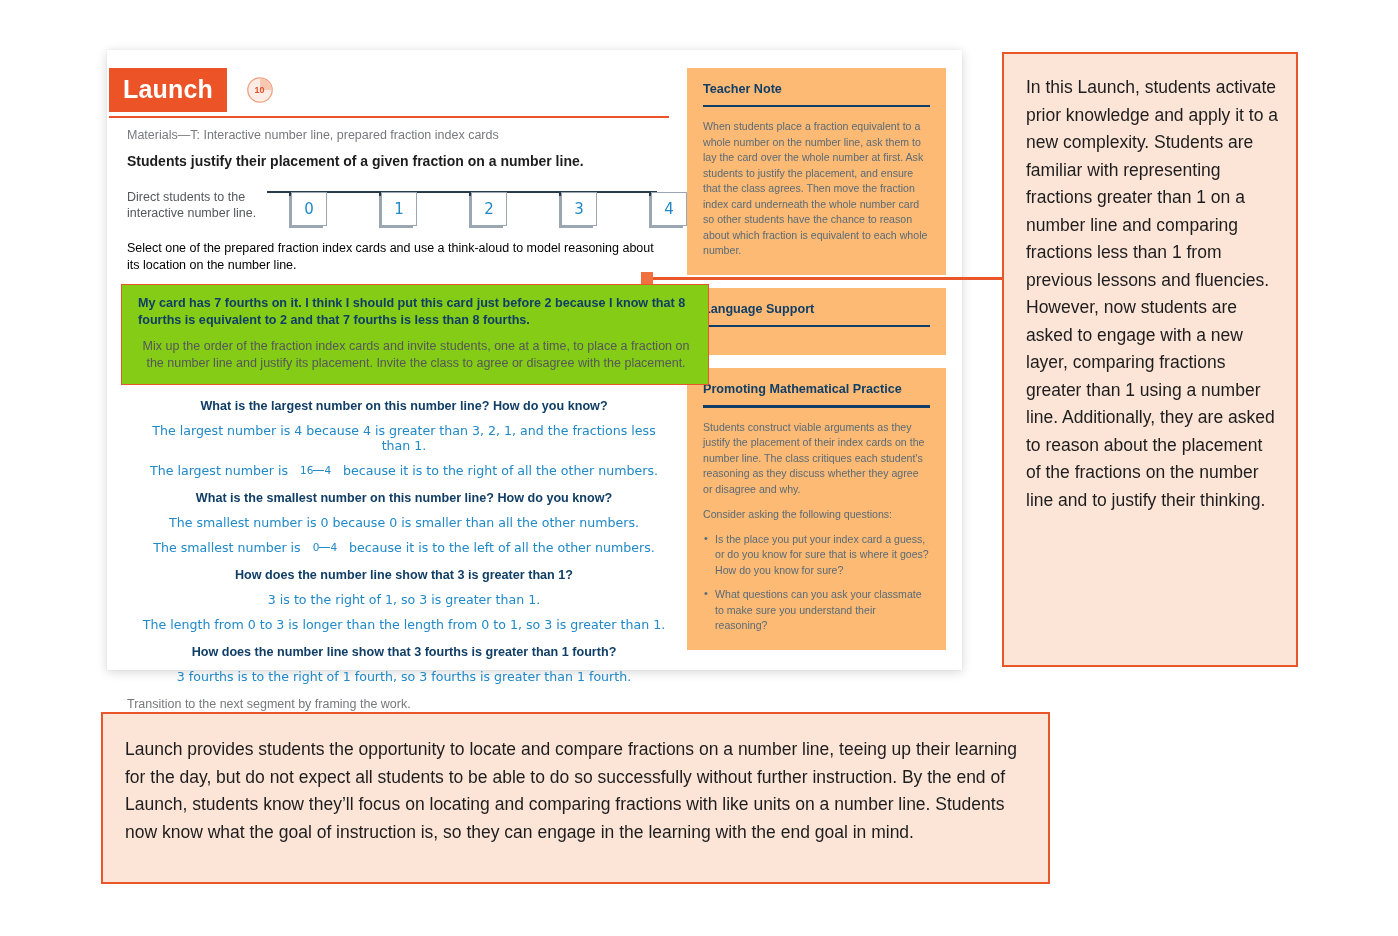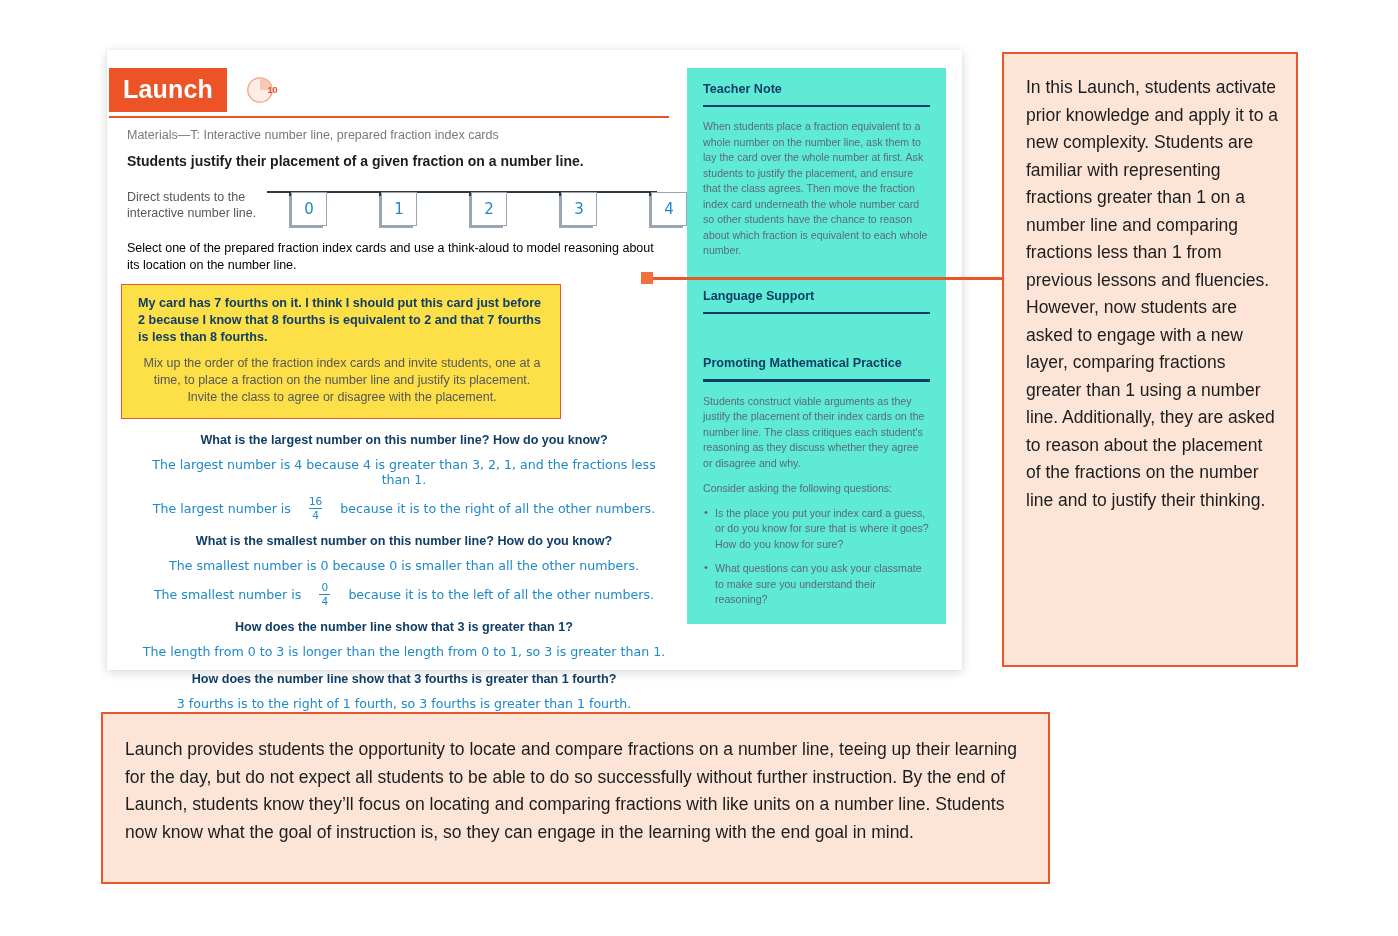--- a/index.html
+++ b/index.html
@@ -27,21 +27,21 @@
     font-size:25px;font-weight:bold;line-height:1;
     padding:9px 14px 10px 14px;letter-spacing:.2px;
     vertical-align:top;
   }
   .timer-wrap{
     display:inline-block;position:relative;width:28px;height:28px;
     margin-left:14px;margin-top:8px;vertical-align:top;
   }
   .timer-wrap svg{display:block;}
   .timer-num{
-    position:absolute;left:13px;top:0;width:28px;height:28px;
+    position:absolute;left:0;top:0;width:28px;height:28px;
     display:flex;align-items:center;justify-content:center;
     font-size:9px;font-weight:bold;color:#E2502A;
   }
   .head-rule{height:2px;background:#EC5428;margin-top:4px;}
 
   
   .materials{color:#77797c;font-size:12.5px;margin:14px 0 0 18px;}
   .objective{color:#1d1d1f;font-size:14px;font-weight:bold;margin:11px 0 0 18px;}
 
   .nl-row{display:flex;align-items:flex-start;margin:12px 0 0 18px;}
@@ -53,42 +53,42 @@
     position:absolute;top:11px;width:34px;height:32px;
     background:#fff;border:1.4px solid #9aa7b3;
     box-shadow:-3px 3px 0 -1px #9aa7b3;
     display:flex;align-items:center;justify-content:center;
     color:#2089C8;font-size:15px;font-family:"DejaVu Sans", sans-serif;
   }
   .body-txt{color:#000000;font-size:12.5px;line-height:17px;margin:13px 0 0 18px;}
 
   
   .hl-box{
-    position:relative;margin:10px 0 0 12px;width:440px;
-    background:#fde047;border:1.6px solid #E8562A;
+    position:relative;margin:10px 0 0 12px;width:588px;
+    background:#84cc16;border:1.6px solid #E8562A;
     padding:10px 14px 12px 16px;box-sizing:border-box;
   }
   .hl-strong{color:#103E66;font-size:12.6px;font-weight:bold;line-height:17px;}
   .hl-plain{color:#55575a;font-size:12.5px;line-height:17px;margin-top:9px;text-align:center;}
 
   
   .qa{margin:14px 0 0 30px;text-align:center;}
   .q{color:#103E66;font-size:12.6px;font-weight:bold;margin-top:13px;}
   .q:first-child{margin-top:0;}
   .a{color:#2089C8;font-size:12.6px;margin-top:10px;font-family:"DejaVu Sans", sans-serif;}
-  .frac{display:inline-flex;flex-direction:column;align-items:center;
-        vertical-align:middle;line-height:1;margin:0 14px;position:relative;top:-1px;}
+  .frac{display:inline-flex;flex-direction:row;align-items:center;
+        vertical-align:middle;line-height:1;margin:0 8px;position:relative;top:-1px;}
   .frac .n{font-size:10.5px;}
   .frac .bar{width:100%;min-width:11px;height:1px;background:#2089C8;margin:1px 0;}
   .frac .d{font-size:10.5px;}
   .transition{color:#77797c;font-size:12.5px;margin:13px 0 0 18px;}
   .closing{color:#103E66;font-size:12.6px;font-weight:bold;line-height:17px;margin:10px 0 0 30px;width:480px;}
 
   
-  .panel{background:#5eead4;padding:14px 16px 16px 16px;}
+  .panel{background:#fdba74;padding:14px 16px 16px 16px;margin-bottom:13px;}
   .panel-title{color:#103E66;font-size:12.6px;font-weight:bold;}
   .panel-rule{height:2.4px;background:#103E66;margin:9px 0 12px 0;}
   .panel-txt{color:#5a6b77;font-size:10.6px;line-height:15.5px;}
   .panel-txt + .panel-txt{margin-top:10px;}
   .bullets{margin:8px 0 0 0;padding:0;list-style:none;}
   .bullets li{color:#5a6b77;font-size:10.6px;line-height:15.5px;position:relative;
               padding-left:12px;margin-top:9px;}
   .bullets li:before{content:"•";position:absolute;left:1px;top:-1px;font-size:11px;color:#5a6b77;}
 
   
@@ -176,20 +176,21 @@
         </div>
         <div class="a">
           <span>The smallest number is </span><span class="frac">
               <span class="n">0</span>
               <span class="bar"></span>
               <span class="d">4</span>
             </span><span> because it is to the left of all the other numbers.</span>
         </div>
 
         <div class="q">How does the number line show that 3 is greater than 1?</div>
+        <div class="a">3 is to the right of 1, so 3 is greater than 1.</div>
         <div class="a">The length from 0 to 3 is longer than the length from 0 to 1, so 3 is greater than 1.</div>
 
         <div class="q">How does the number line show that 3 fourths is greater than 1 fourth?</div>
         <div class="a">3 fourths is to the right of 1 fourth, so 3 fourths is greater than 1 fourth.</div>
       </div>
 
       <div class="transition">Transition to the next segment by framing the work.</div>
       <div class="closing">Today, we will locate fractions with like units on a number line and compare their values.</div>
     </div>
 

